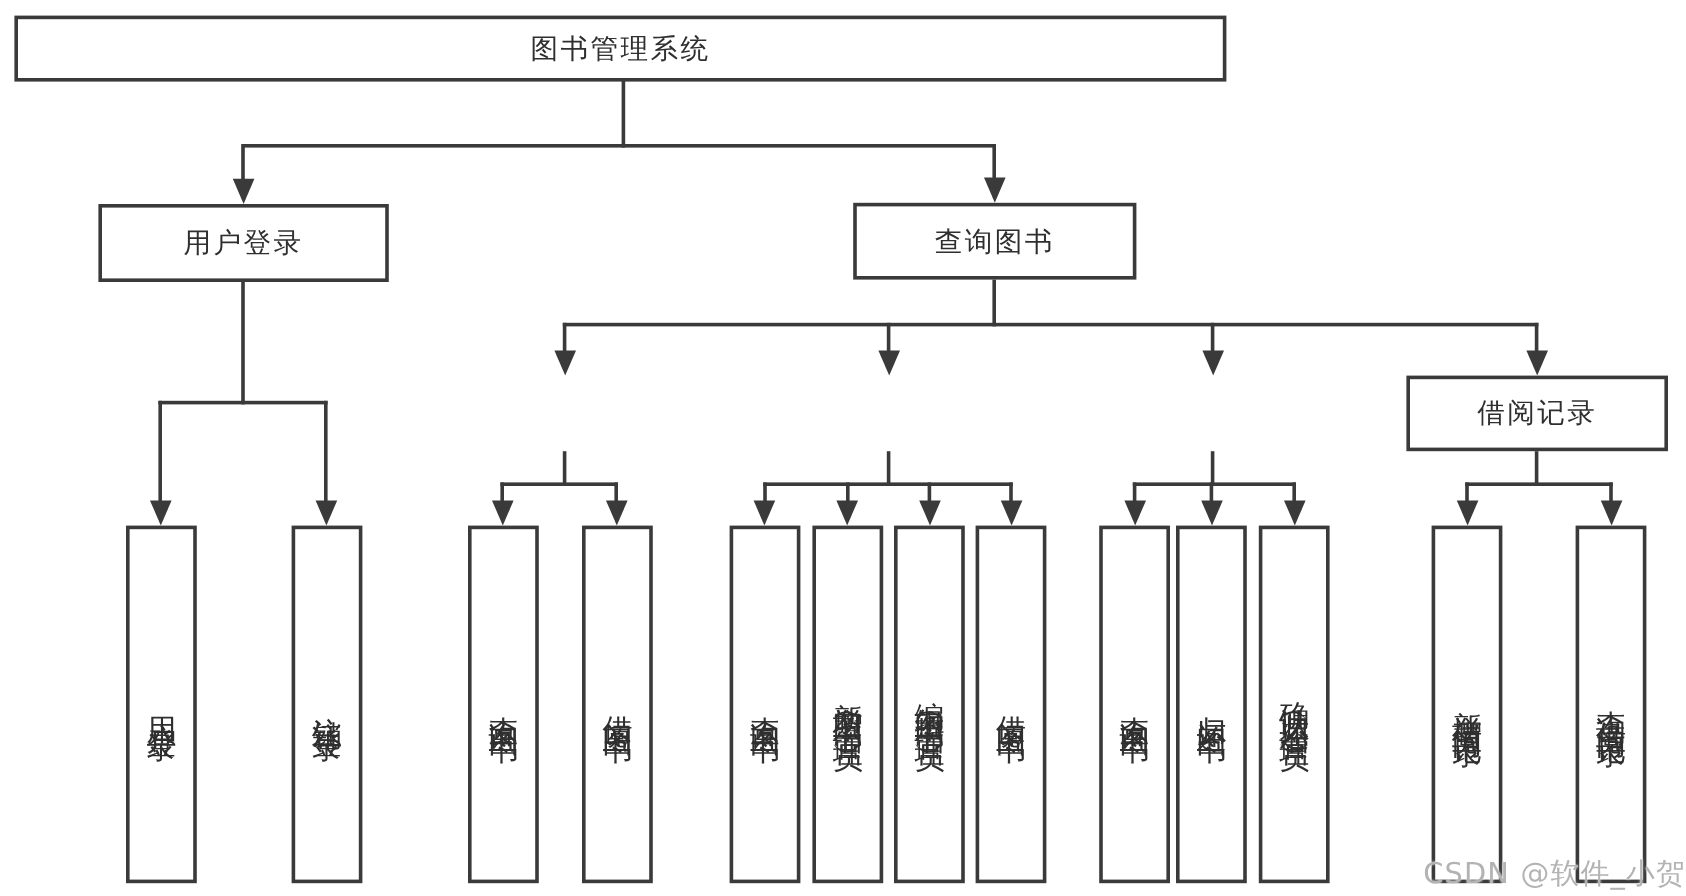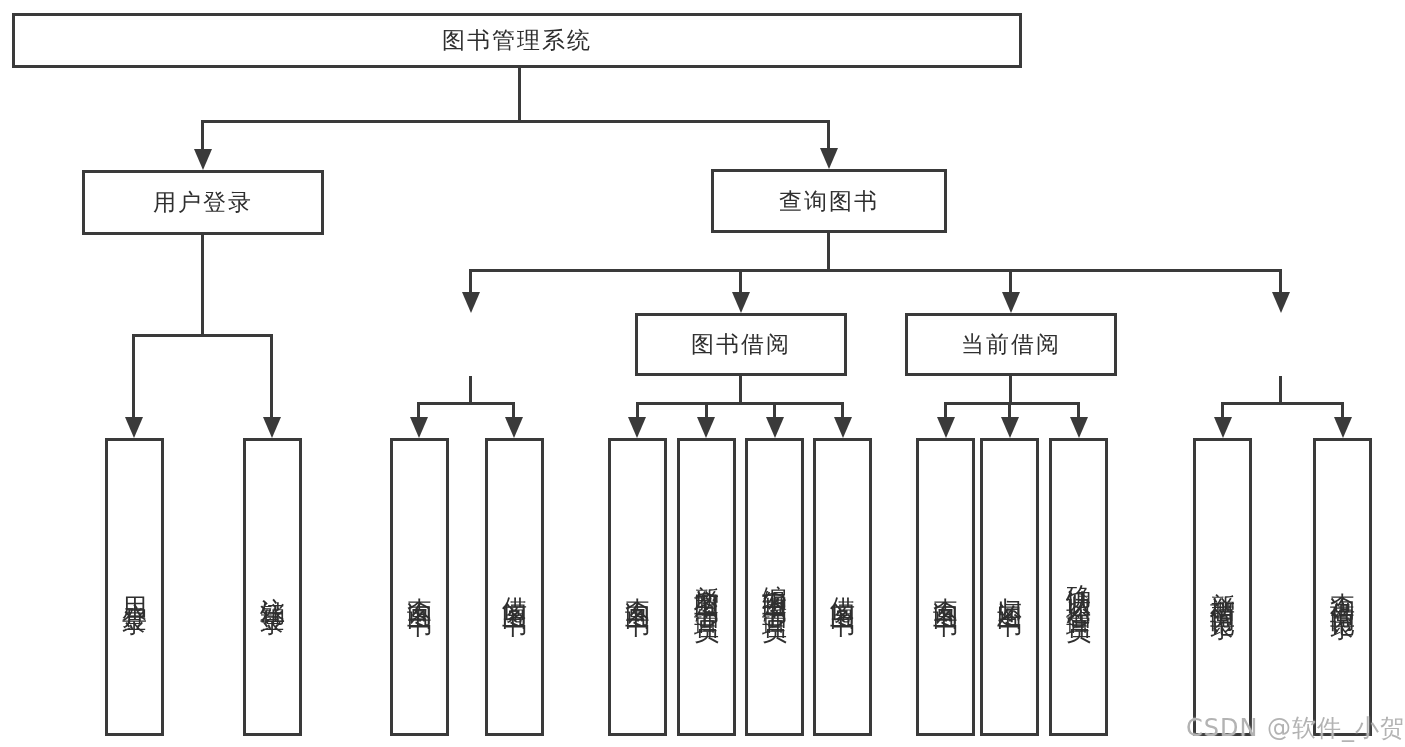--- a/index.html
+++ b/index.html
@@ -66,22 +66,21 @@
   <div class="hl" style="left:469px;top:269px;width:813px"></div>
   <div class="vl" style="left:469px;top:269px;height:28px"></div>
   <div class="vl" style="left:739px;top:269px;height:28px"></div>
   <div class="vl" style="left:1009px;top:269px;height:28px"></div>
   <div class="vl" style="left:1279px;top:269px;height:28px"></div>
   <div class="ar" style="left:462px;top:292px"></div>
   <div class="ar" style="left:732px;top:292px"></div>
   <div class="ar" style="left:1002px;top:292px"></div>
   <div class="ar" style="left:1272px;top:292px"></div>
 
-  <div class="hbox" style="left:635px;top:313px;width:212px;height:63px">图书借阅</div>
-  <div class="hbox" style="left:905px;top:313px;width:212px;height:63px">当前借阅</div>
+  <div class="hbox" style="left:1172px;top:313px;width:218px;height:63px">借阅记录</div>
 
   <div class="vl" style="left:469px;top:376px;height:29px"></div>
   <div class="vl" style="left:739px;top:376px;height:29px"></div>
   <div class="vl" style="left:1009px;top:376px;height:29px"></div>
   <div class="vl" style="left:1279px;top:376px;height:29px"></div>
 
   <div class="hl" style="left:417px;top:402px;width:98px"></div>
   <div class="hl" style="left:636px;top:402px;width:208px"></div>
   <div class="hl" style="left:944px;top:402px;width:136px"></div>
   <div class="hl" style="left:1221px;top:402px;width:123px"></div>

